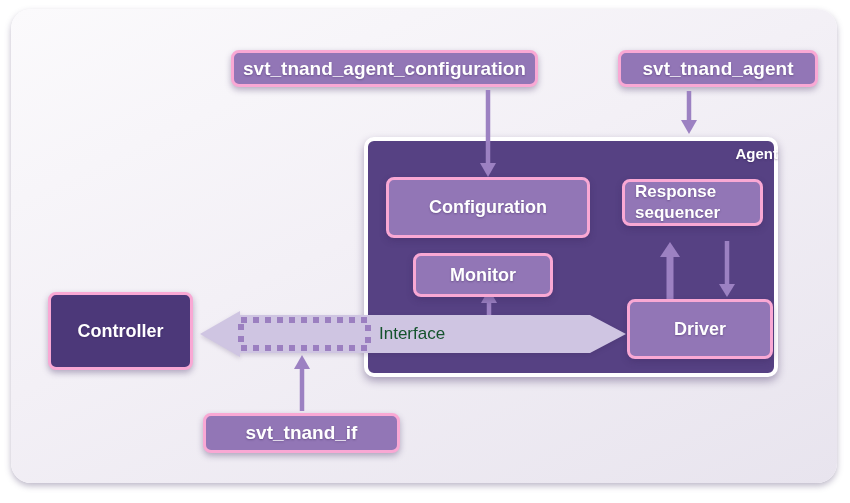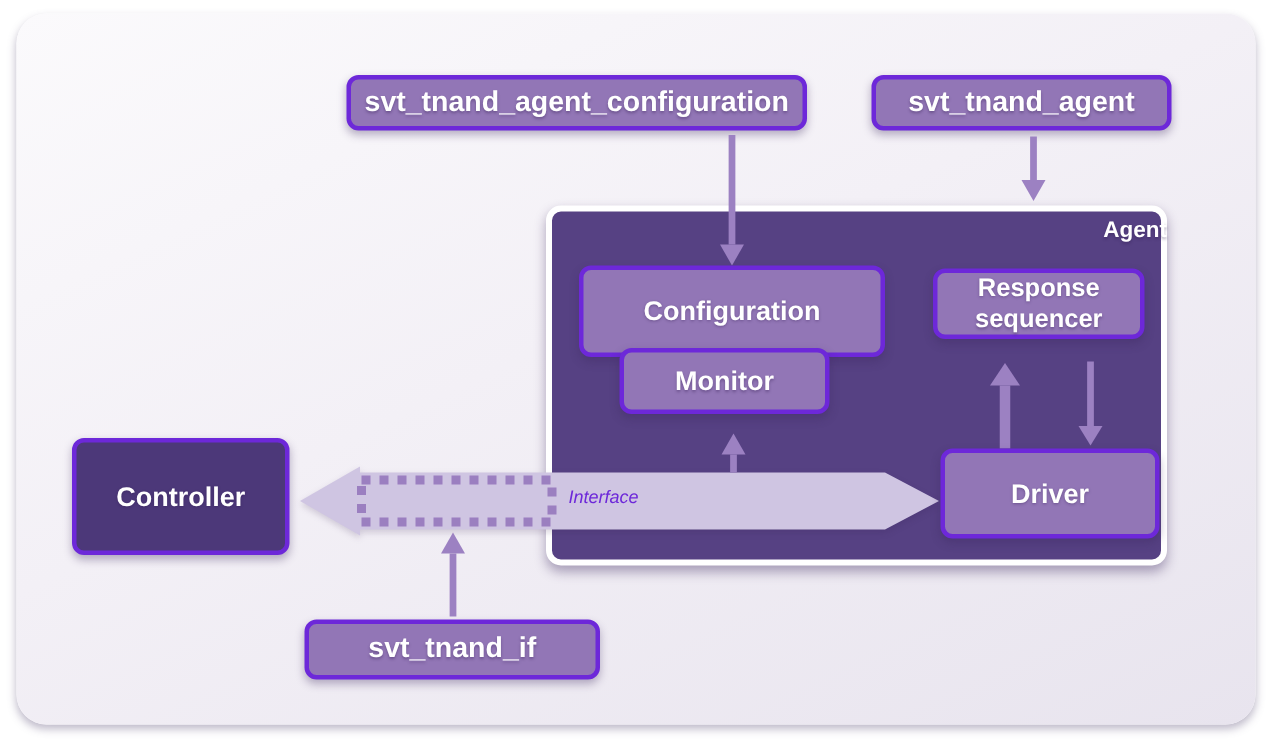--- a/index.html
+++ b/index.html
@@ -9,50 +9,50 @@
     background:#ffffff;
   }
   #panel{
     position:absolute;left:11px;top:9px;width:826px;height:474px;
     border-radius:20px;
     background:linear-gradient(155deg,#fbfafc 0%,#f3f0f6 45%,#e8e4ee 100%);
     box-shadow:0 3px 6px rgba(110,100,135,.45);
   }
   .pill{
     position:absolute;box-sizing:border-box;
-    background:#9276b6;border:3px solid #6d28d9;border-radius:8px;
+    background:#9276b6;border:3px solid #f9a8d4;border-radius:8px;
     display:flex;align-items:center;justify-content:center;
-    color:#ffffff;font-weight:bold;text-align:center;
+    color:#ffffff;font-weight:bold;
     box-shadow:0 3px 6px rgba(60,40,95,.35);
     text-shadow:0 1px 2px rgba(40,20,70,.35);
   }
   #box-agent-configuration{left:231px;top:50px;width:307px;height:37px;font-size:19px;}
-  #box-svt-tnand-agent{left:581px;top:50px;width:200px;height:37px;font-size:19px;}
+  #box-svt-tnand-agent{left:618px;top:50px;width:200px;height:37px;font-size:19px;}
   #box-svt-tnand-if{left:203px;top:413px;width:197px;height:40px;font-size:19px;}
   #box-agent{
     position:absolute;box-sizing:border-box;left:364px;top:137px;width:414px;height:240px;
     background:#564183;border:4px solid #ffffff;border-radius:10px;
     box-shadow:0 4px 8px rgba(60,40,95,.4);
   }
   #agent-title{
     position:absolute;left:364px;top:145px;width:414px;text-align:right;
     color:#ffffff;font-weight:bold;font-size:15px;text-shadow:0 1px 2px rgba(40,20,70,.35);
   }
   #box-configuration{left:386px;top:177px;width:204px;height:61px;font-size:18px;z-index:3;}
   #box-response-sequencer{left:622px;top:179px;width:141px;height:47px;font-size:17px;line-height:1.2;padding:2px 10px;z-index:3;}
-  #box-monitor{left:413px;top:232px;width:140px;height:44px;font-size:18px;z-index:3;}
+  #box-monitor{left:413px;top:253px;width:140px;height:44px;font-size:18px;z-index:3;}
   #box-driver{left:627px;top:299px;width:146px;height:60px;font-size:18px;z-index:3;}
   #box-controller{
     left:48px;top:292px;width:145px;height:78px;font-size:18px;
     background:#4c3879;
   }
   #connector-layer{position:absolute;left:0;top:0;z-index:2;pointer-events:none;}
   #interface-text{
     position:absolute;left:379px;top:324px;z-index:3;
-    color:#6d28d9;font-size:12px;font-weight:400;font-style:italic;
+    color:#14532d;font-size:17px;font-weight:400;
   }
 </style>
 </head>
 <body>
 
 <div id="canvas">
   <div id="panel"></div>
 
   <div class="pill" id="box-agent-configuration">
     <span>svt_tnand_agent_configuration</span>

